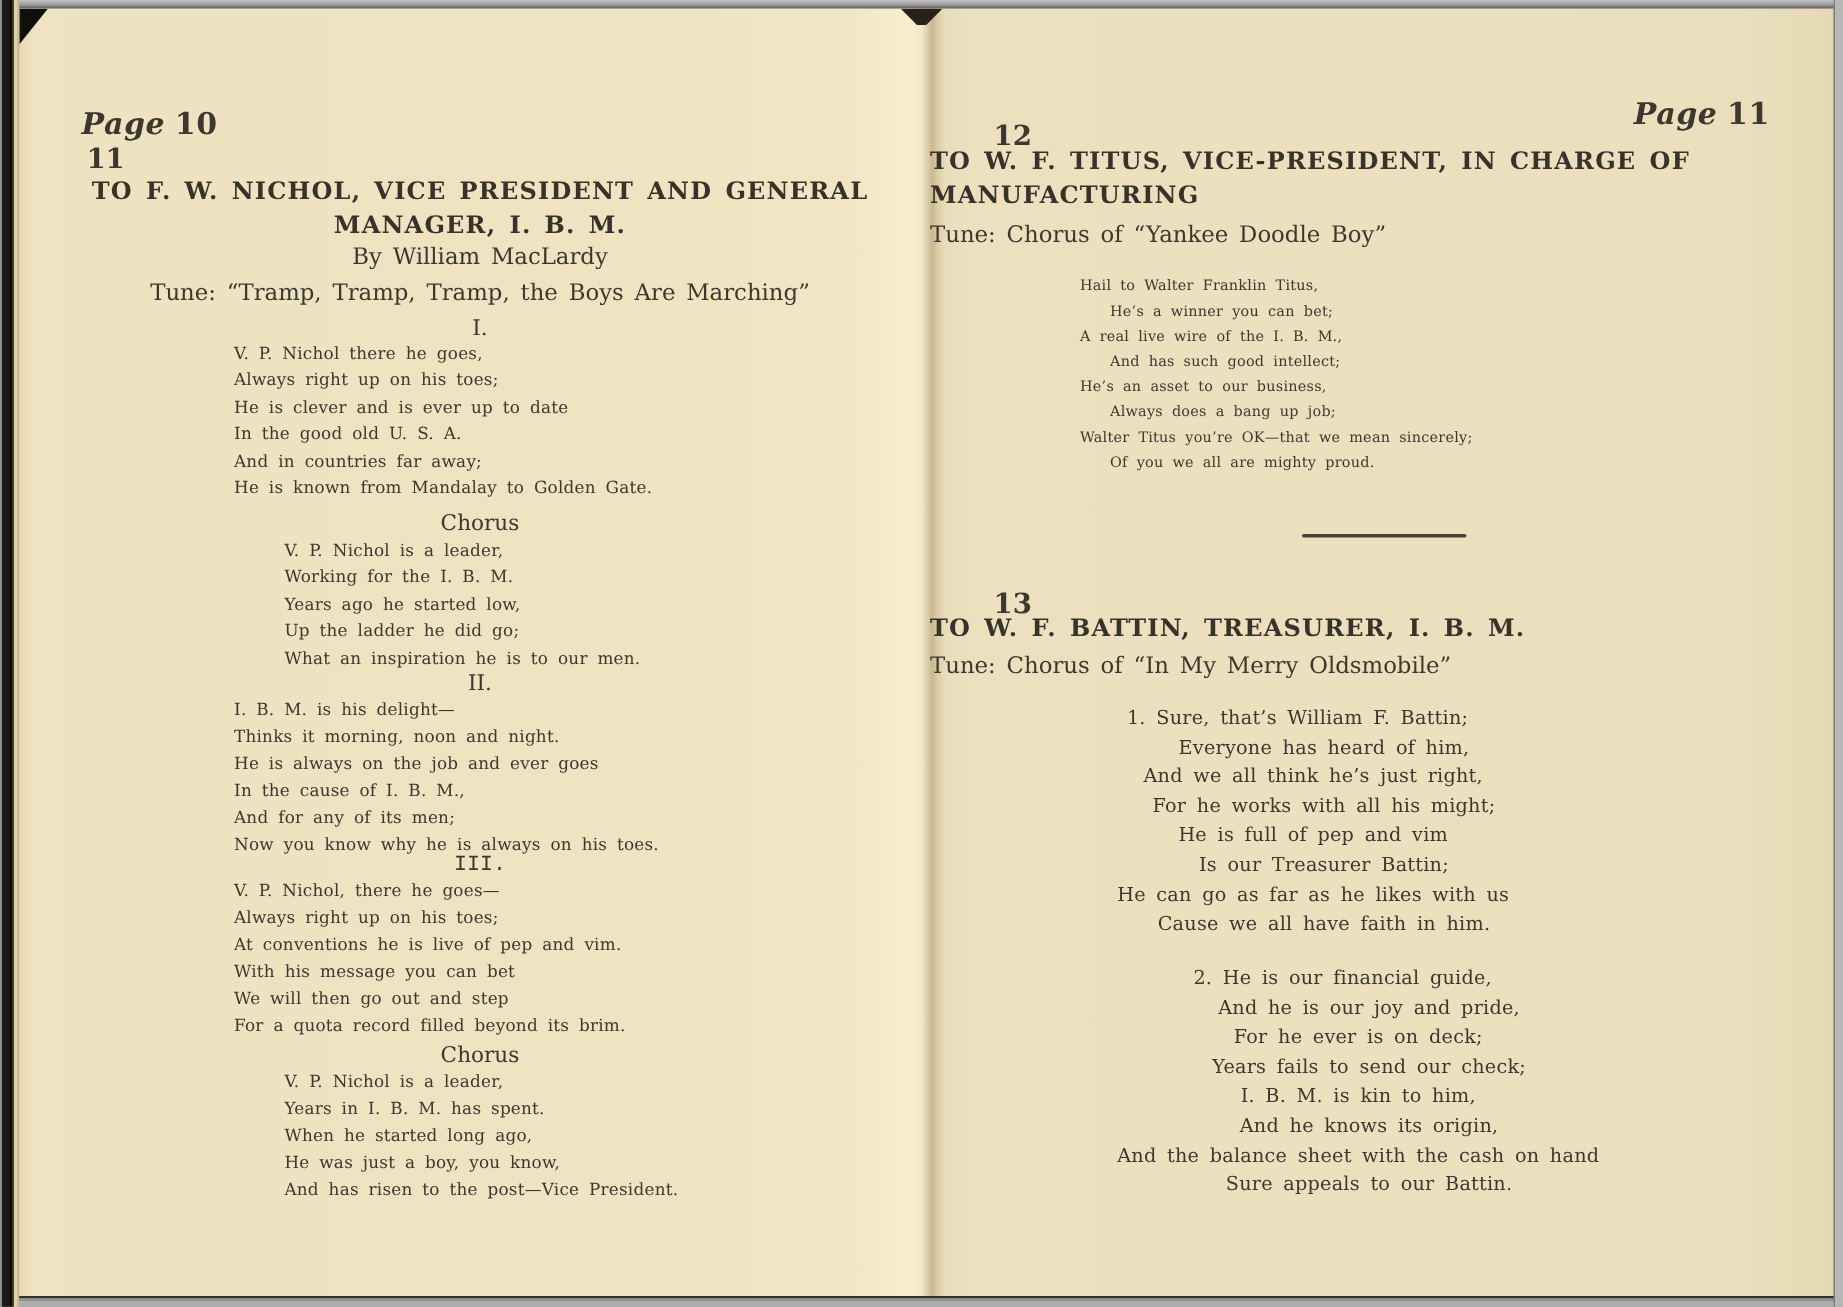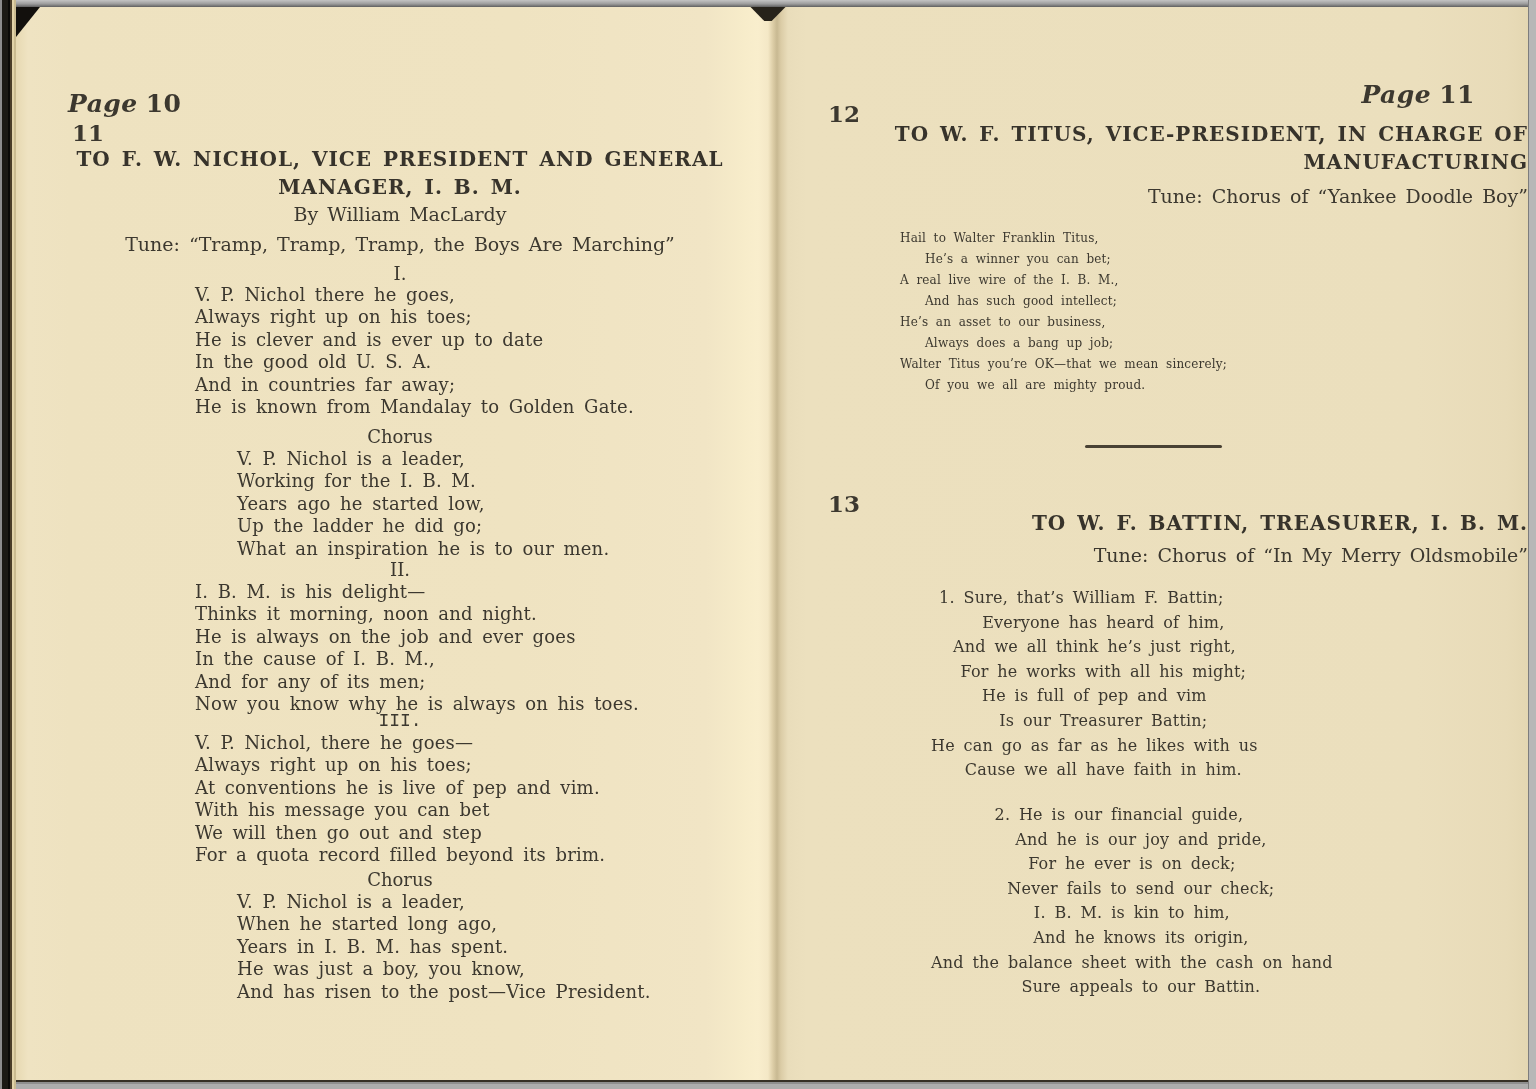--- a/index.html
+++ b/index.html
@@ -26,33 +26,33 @@
   .corner-tl { position:absolute; left:0; top:0; width:24px; height:30px; background:#12100d;
                clip-path:polygon(0 0,100% 0,0 100%); }
   .spine-notch { position:absolute; left:729px; top:0; width:46px; height:14px; background:#26221a;
                clip-path:polygon(12% 0,88% 0,58% 100%,42% 100%); }
 
   .left-page  { position:absolute; left:0; top:0; width:729px; height:100%; }
   .right-page { position:absolute; left:759px; top:0; right:0; height:100%; }
 
   .blk  { position:absolute; }
   .cblk { position:absolute; left:30px; width:708px; text-align:center; }
-  .rcblk{ position:absolute; left:0; width:100%; text-align:right; }
+  .rcblk{ position:absolute; left:0; width:100%; text-align:left; }
 
   .ln { white-space:nowrap; }
 
   .page-label { font-size:25px; font-weight:bold; letter-spacing:0.5px; }
   .page-label .it { font-style:italic; margin-right:8px; }
   .song-num { font-size:23px; font-weight:bold; }
 
   .ttl  { font-weight:bold; font-size:20px; letter-spacing:1px; line-height:28px; word-spacing:3px; color:#37332b; }
   .sub  { font-size:19px; word-spacing:3px; }
   .head { font-size:18px; word-spacing:3px; }
 
-  .v    { font-size:18px; line-height:22.4px; word-spacing:3.5px; letter-spacing:0.2px; }
+  .v    { font-size:14px; line-height:22.4px; word-spacing:3.5px; letter-spacing:0.2px; }
   .s12  { font-size:12px; line-height:21px;  word-spacing:3.5px; letter-spacing:0.2px; }
   .v13  { font-size:16px; line-height:24.6px; word-spacing:3.5px; letter-spacing:0.2px;text-align:center; }
 
   .s12 .ind { margin-left:25px; }
   .v13 .a { margin-left:26px; }
   .v13 .b { margin-left:44px; }
 
   .divider { position:absolute; left:310px; top:438px; width:137px; height:3px; background:#494234; border-radius:2px; }
 </style>
 </head>
@@ -120,22 +120,22 @@
         <div class="ln">At conventions he is live of pep and vim.</div>
         <div class="ln">With his message you can bet</div>
         <div class="ln">We will then go out and step</div>
         <div class="ln">For a quota record filled beyond its brim.</div>
       </div>
 
       <div class="cblk head" style="top:862px;">Chorus</div>
 
       <div class="blk v" style="left:221px; top:884px;">
         <div class="ln">V. P. Nichol is a leader,</div>
+        <div class="ln">Years in I. B. M. has spent.</div>
         <div class="ln">When he started long ago,</div>
-        <div class="ln">Years in I. B. M. has spent.</div>
         <div class="ln">He was just a boy, you know,</div>
         <div class="ln">And has risen to the post—Vice President.</div>
       </div>
     </div>
 
     <div class="right-page">
 
       <div class="blk page-label" style="right:53px; top:73px;">
         <span class="it">Page</span><span>11</span>
       </div>
@@ -178,21 +178,21 @@
         <div class="ln a">He is full of pep and vim</div>
         <div class="ln b">Is our Treasurer Battin;</div>
         <div class="ln a">He can go as far as he likes with us</div>
         <div class="ln b">Cause we all have faith in him.</div>
       </div>
 
       <div class="blk v13" style="left:130px; top:796px;">
         <div class="ln">2. He is our financial guide,</div>
         <div class="ln b">And he is our joy and pride,</div>
         <div class="ln a">For he ever is on deck;</div>
-        <div class="ln b">Never fails to send our check;</div>
+        <div class="ln b">Years fails to send our check;</div>
         <div class="ln a">I. B. M. is kin to him,</div>
         <div class="ln b">And he knows its origin,</div>
         <div class="ln a">And the balance sheet with the cash on hand</div>
         <div class="ln b">Sure appeals to our Battin.</div>
       </div>
     </div>
   </div>
 
   <div class="edge-top"></div>
   <div class="edge-bottom"></div>

